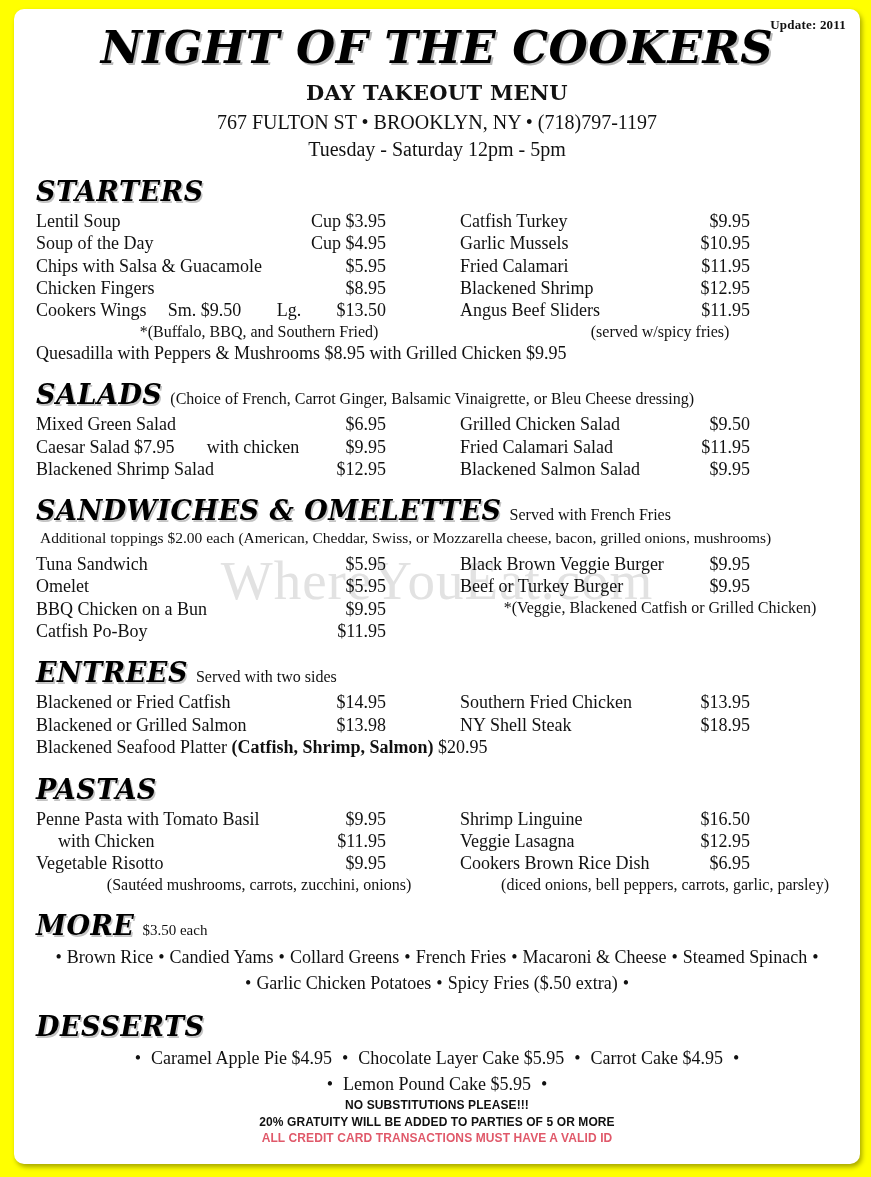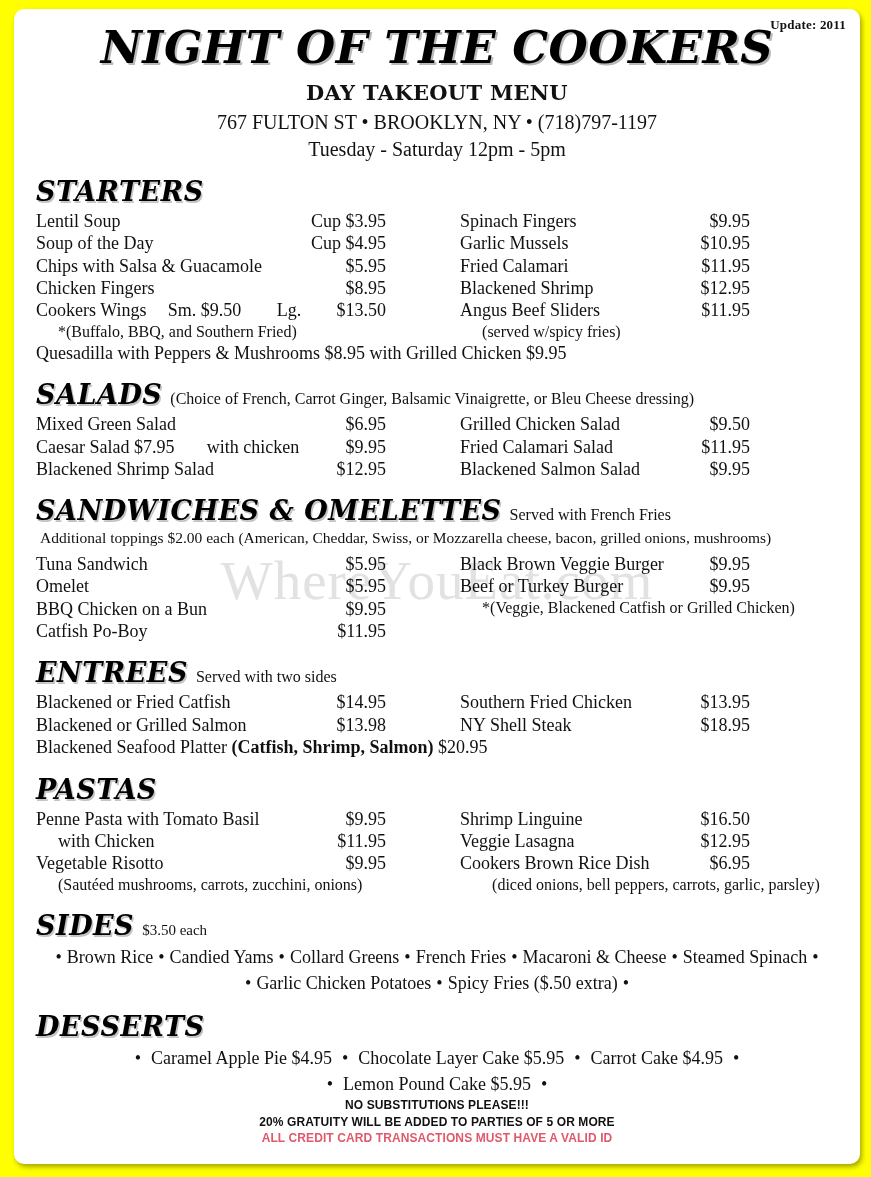--- a/index.html
+++ b/index.html
@@ -100,21 +100,21 @@
     color: #111;
   }
   .sec-note.small { font-size: 15px; }
   .sec-sub {
     font-size: 15.5px;
     color: #111;
     margin: 2px 0 6px 4px;
   }
 
   
-  .cols { display: flex; }
+  .cols { display: flex; text-align: center; }
   .col  { }
   .col-left  { width: 432px; }
   .col-right { width: 385px; }
 
   .row {
     display: flex;
     align-items: baseline;
     font-size: 18px;
     line-height: 1.24;
     color: #111;
@@ -200,21 +200,21 @@
             <div class="row">
               <span class="name">Cookers Wings</span>
               <span class="mid">Sm. $9.50</span>
               <span class="mid">Lg.</span>
               <span class="price">$13.50</span>
             </div>
             <div class="sub-note">*(Buffalo, BBQ, and Southern Fried)</div>
           </div>
           <div class="col col-right">
             <div class="row">
-              <span class="name">Spinach Fingers</span>
+              <span class="name">Catfish Turkey</span>
               <span class="price">$9.95</span>
             </div>
             <div class="row">
               <span class="name">Garlic Mussels</span>
               <span class="price">$10.95</span>
             </div>
             <div class="row">
               <span class="name">Fried Calamari</span>
               <span class="price">$11.95</span>
             </div>
@@ -374,21 +374,21 @@
               <span class="name">Cookers Brown Rice Dish</span>
               <span class="price">$6.95</span>
             </div>
             <div class="sub-note center-ish">(diced onions, bell peppers, carrots, garlic, parsley)</div>
           </div>
         </div>
       </div>
 
       <div class="section">
         <div class="sec-head">
-          <span class="sec-title">SIDES</span>
+          <span class="sec-title">MORE</span>
           <span class="sec-note small">$3.50 each</span>
         </div>
         <div class="bullets">
           <div class="line" id="sides-line-1"><span class="dot">•</span><span>Brown Rice</span><span class="dot">•</span><span>Candied Yams</span><span class="dot">•</span><span>Collard Greens</span><span class="dot">•</span><span>French Fries</span><span class="dot">•</span><span>Macaroni &amp; Cheese</span><span class="dot">•</span><span>Steamed Spinach</span><span class="dot">•</span></div>
           <div class="line" id="sides-line-2"><span class="dot">•</span><span>Garlic Chicken Potatoes</span><span class="dot">•</span><span>Spicy Fries ($.50 extra)</span><span class="dot">•</span></div>
         </div>
       </div>
 
       <div class="section">
         <div class="sec-head">

